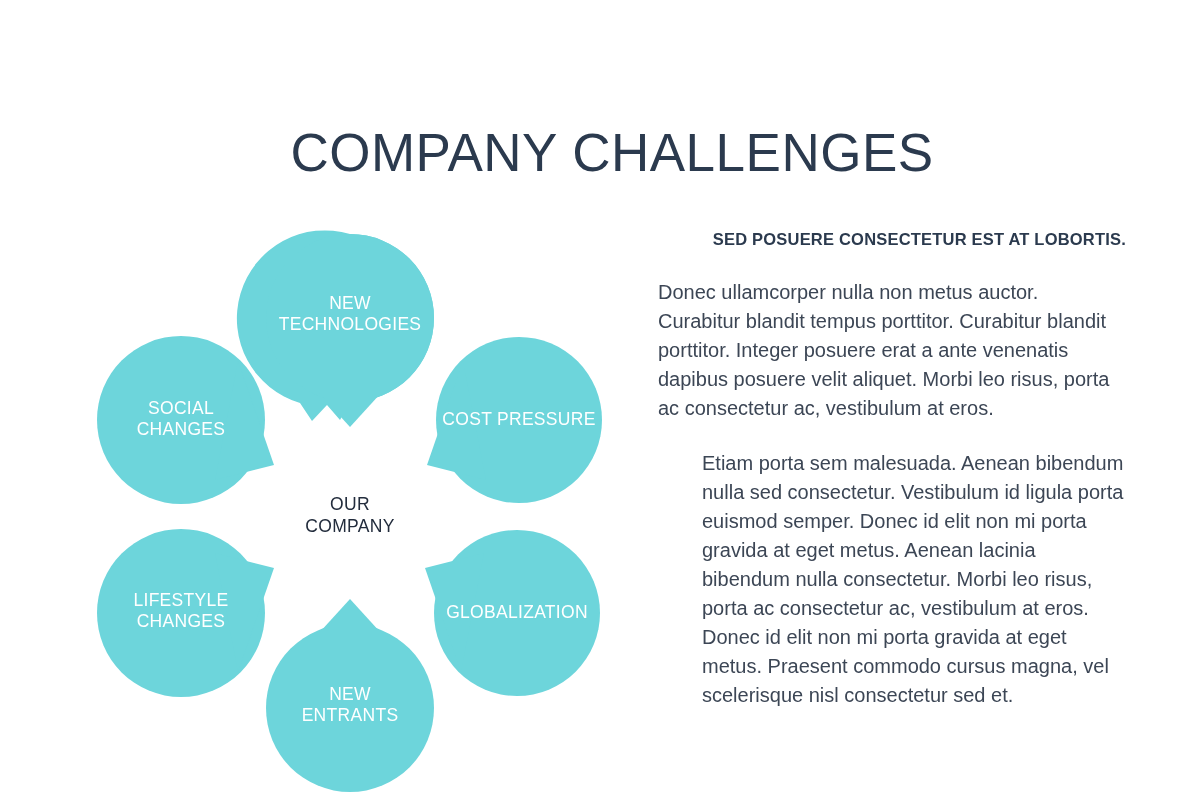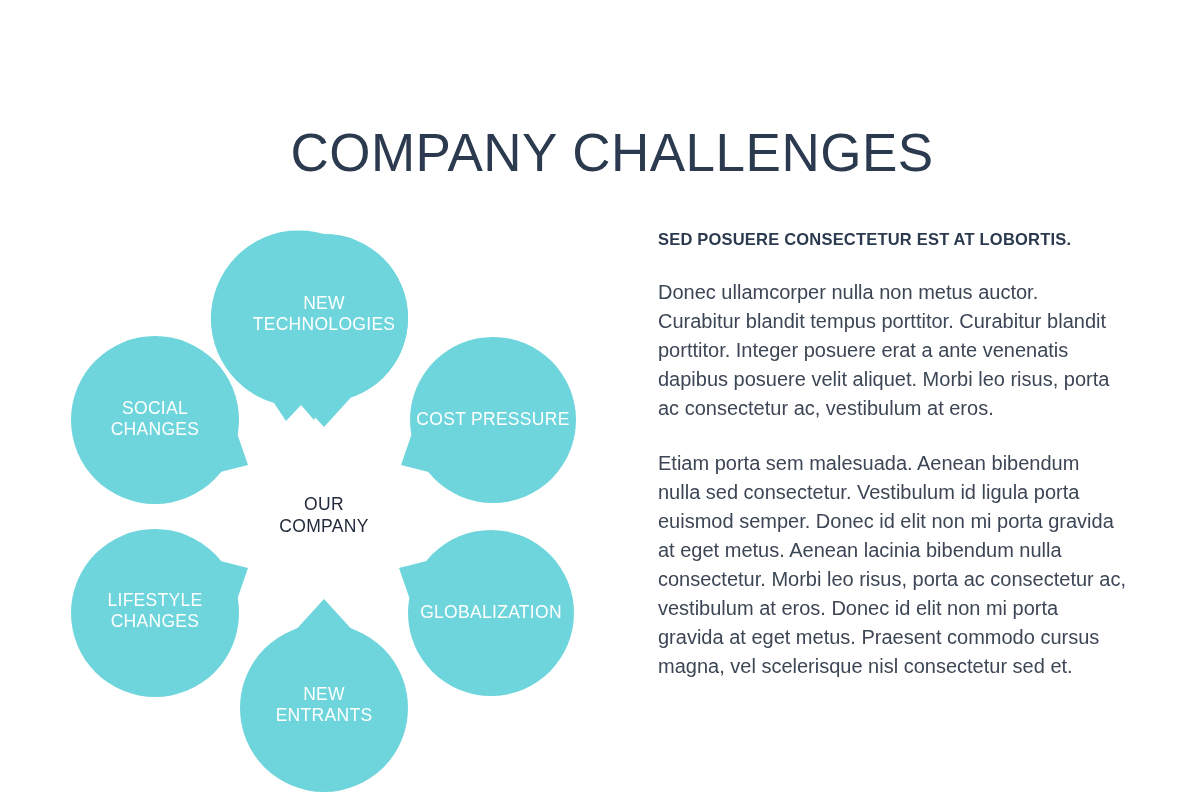--- a/index.html
+++ b/index.html
@@ -27,21 +27,21 @@
     line-height: 62px;
     font-weight: 400;
     letter-spacing: 0.5px;
     color: #2b3a4e;
     white-space: nowrap;
   }
 
   
   #diagram-wrap {
     position: absolute;
-    left: 46px; top: 215px;
+    left: 72px; top: 215px;
     width: 570px; height: 585px;
   }
   #petal-svg { display: block; width: 570px; height: 585px; }
 
   .petal-shape { fill: #6dd5db; }
   .petal-label {
     fill: #ffffff;
     font-family: "Liberation Sans", sans-serif;
     font-size: 17.5px;
     letter-spacing: 0.3px;
@@ -63,29 +63,30 @@
     left: 658px; top: 228px;
     width: 468px;
   }
   #article-heading {
     font-size: 16.5px;
     line-height: 22px;
     font-weight: 700;
     letter-spacing: 0.2px;
     color: #2b3a4e;
     margin: 0 0 28px 0;
+    text-align: right;
   }
   .article-paragraph {
     font-size: 20px;
     line-height: 29px;
     color: #3c4655;
     margin: 0 0 26px 0;
     font-weight: 400;
   }
-  .article-paragraph:last-child { margin-bottom: 0; }
+  .article-paragraph:last-child { margin-bottom: 0; margin-left: 44px; }
 </style>
 </head>
 <body>
 
 <div id="page">
 
   <h1 id="page-title">COMPANY CHALLENGES</h1>
 
   <div id="diagram-wrap">
     <svg id="petal-svg" viewBox="0 0 570 585" xmlns="http://www.w3.org/2000/svg">

